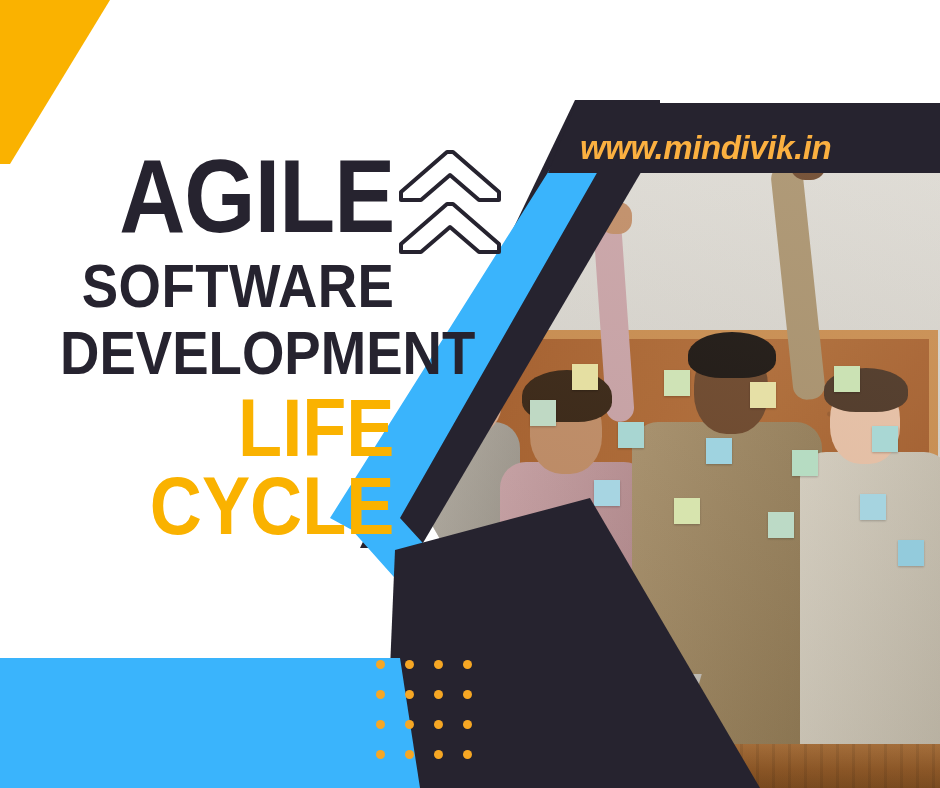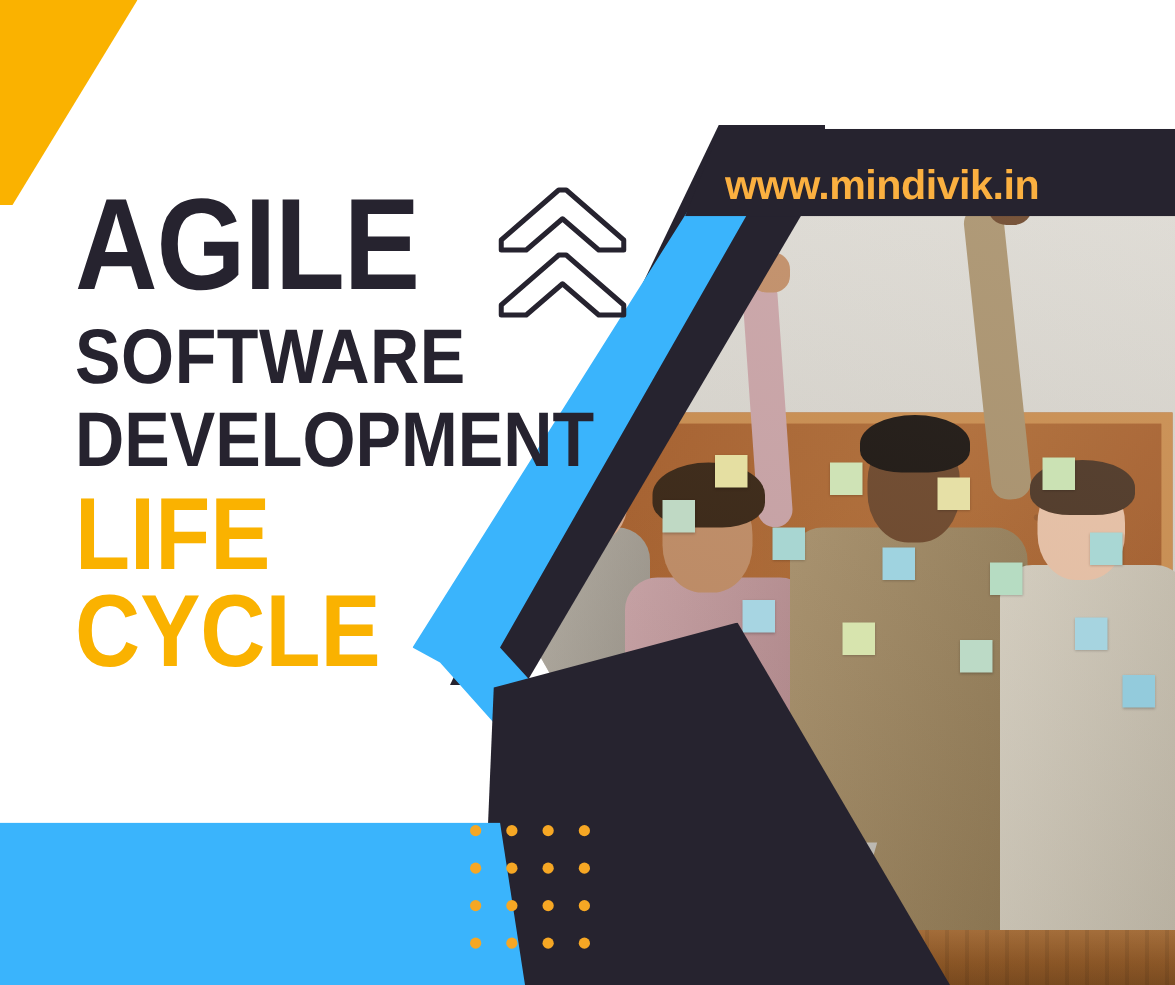--- a/index.html
+++ b/index.html
@@ -47,21 +47,21 @@
     left:360px; top:100px; width:300px; height:560px;
     background:#26232F;
     clip-path:polygon(215px 0, 300px 0, 300px 40px, 60px 448px, 0 448px);
   }
 
   
   #url-bar {
     left:548px; top:103px; width:392px; height:90px;
     background:#26232F;
     clip-path:polygon(28px 0, 392px 0, 392px 70px, 0 70px);
-    display:flex; align-items:center;
+    display:flex; align-items:center;font-style:italic;
   }
   #url-text {
     color:#FBB040;
     font-size:33px;
     font-weight:700;
     letter-spacing:-0.4px;
     margin-left:32px;
     white-space:nowrap;
   }
   #dark-wedge {
@@ -89,20 +89,21 @@
     border-radius:50%;
     background:#F6A724;
   }
 
   
   #headline {
     position:absolute;
     left:60px; top:148px;
     width:380px;
     z-index:6;
+    text-align:right;
   }
   .line {
     font-weight:700;
     color:#26232F;
     line-height:0.93;
     letter-spacing:0px;
     white-space:nowrap;
     transform:scaleX(0.88);
     transform-origin:left center;
   }

